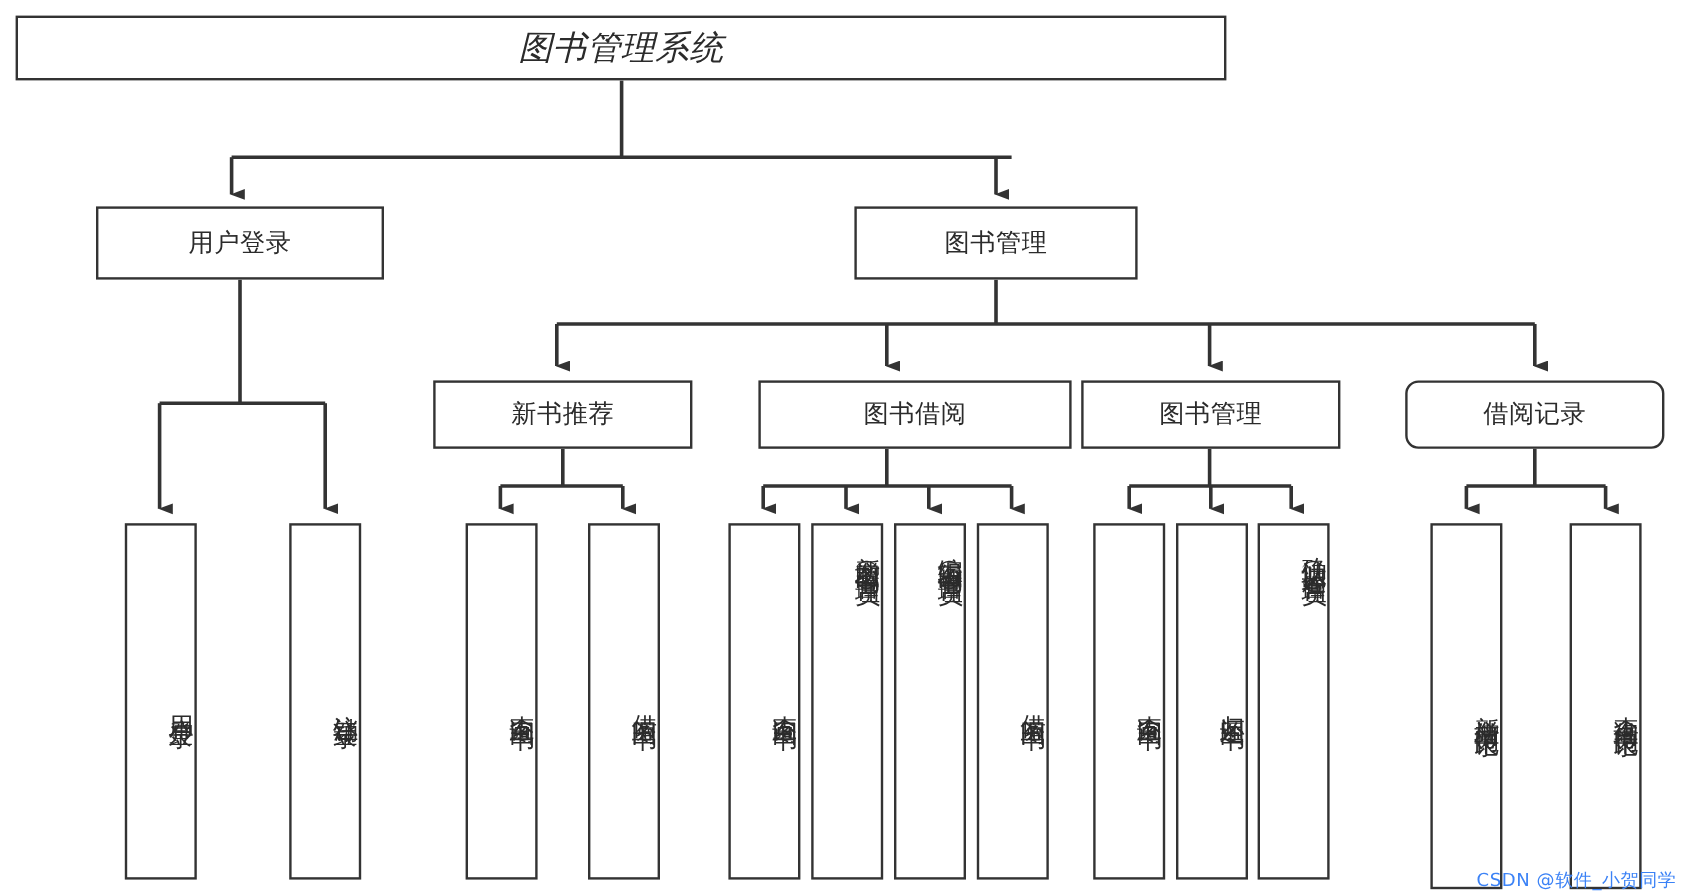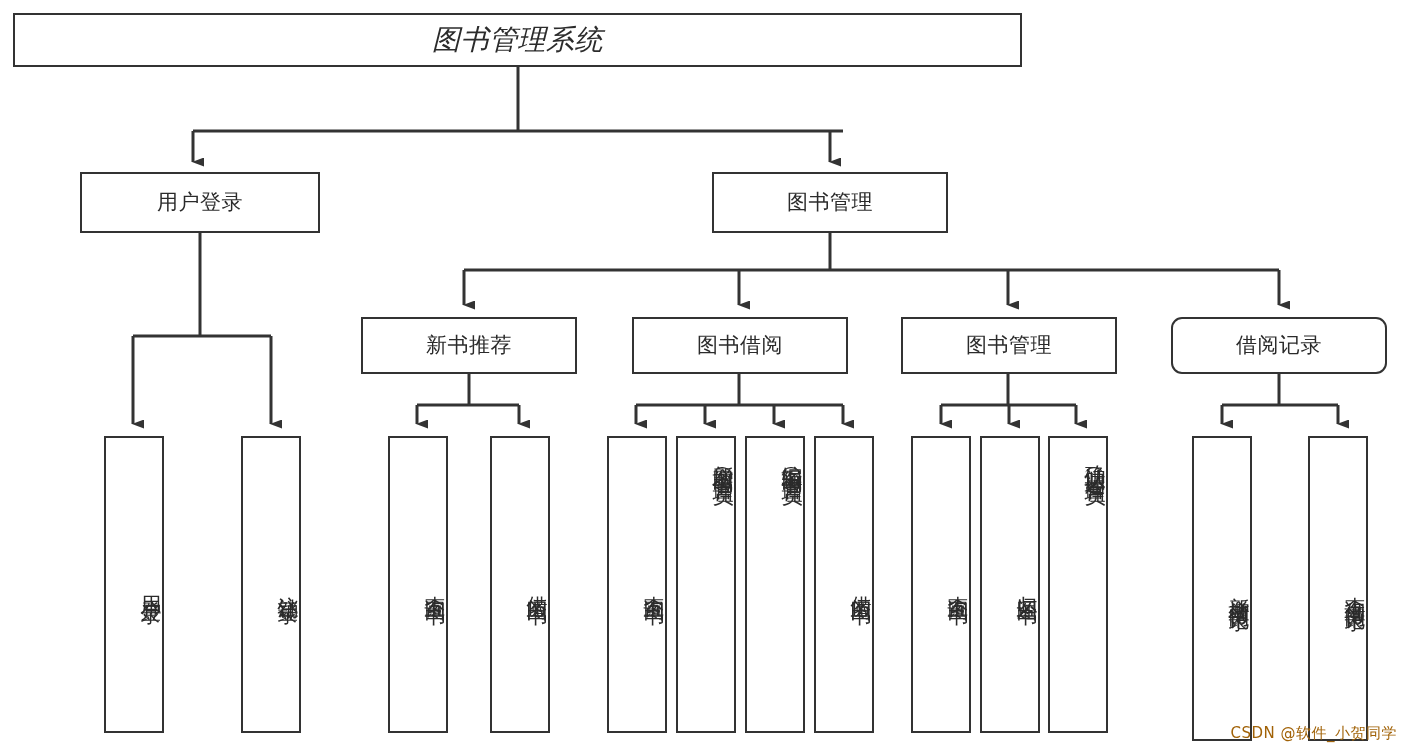--- a/index.html
+++ b/index.html
@@ -65,21 +65,21 @@
   }
   .node.vertical.centered {
     align-items: center;
     padding-top: 0;
   }
   #watermark {
     position: absolute;
     right: 8px;
     bottom: 4px;
     font-size: 15px;
-    color: #a16207;
+    color: #3b82f6;
     white-space: nowrap;
     z-index: 5;
     letter-spacing: 0.5px;
   }
 </style>
 </head>
 <body>
 
 <div id="diagram-root">
 
@@ -140,21 +140,21 @@
   <div class="node horizontal" style="left:80px; top:172px; width:240px; height:61px;">
     <span class="node-label">用户登录</span>
   </div>
   <div class="node horizontal" style="left:712px; top:172px; width:236px; height:61px;">
     <span class="node-label">图书管理</span>
   </div>
 
   <div class="node horizontal" style="left:361px; top:317px; width:216px; height:57px;">
     <span class="node-label">新书推荐</span>
   </div>
-  <div class="node horizontal" style="left:632px; top:317px; width:216px; height:57px;">
+  <div class="node horizontal" style="left:632px; top:317px; width:261px; height:57px;">
     <span class="node-label">图书借阅</span>
   </div>
   <div class="node horizontal" style="left:901px; top:317px; width:216px; height:57px;">
     <span class="node-label">图书管理</span>
   </div>
   <div class="node horizontal" style="left:1171px; top:317px; width:216px; height:57px;border-radius:11px;">
     <span class="node-label">借阅记录</span>
   </div>
 
   <div class="node vertical centered" style="left:104px; top:436px; width:60px; height:297px;">

